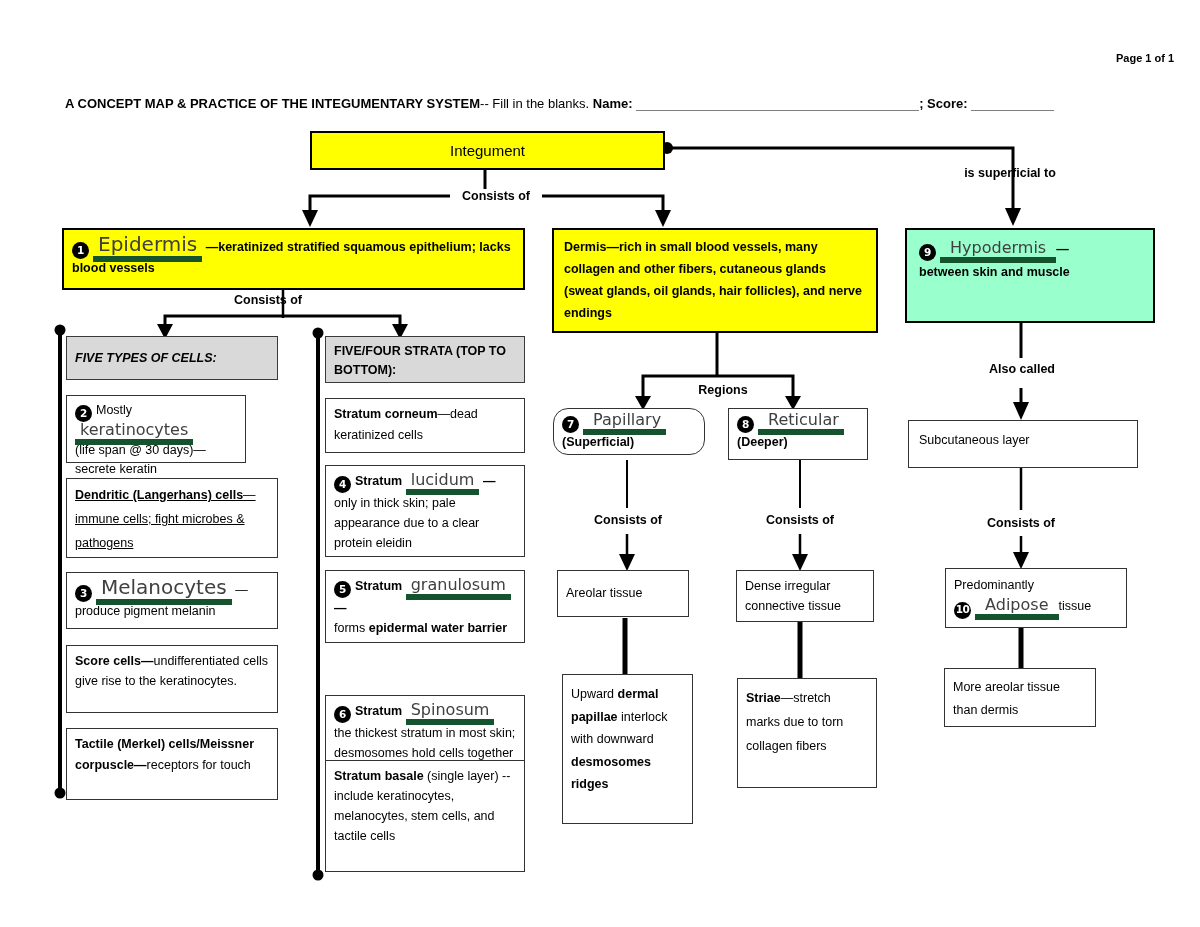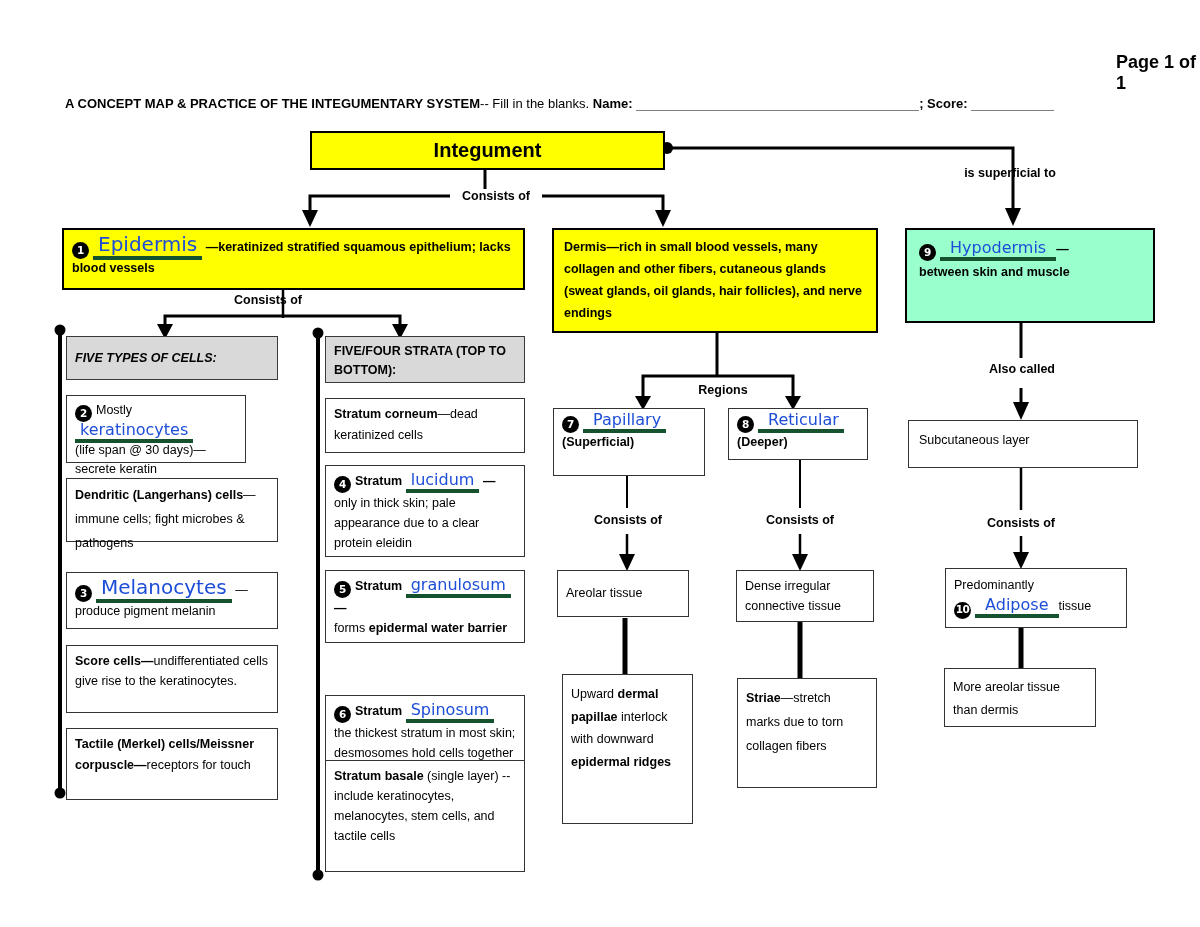--- a/index.html
+++ b/index.html
@@ -8,37 +8,37 @@
   
   #wires{position:absolute;left:0;top:0;width:1200px;height:927px;z-index:1;}
   
   .bx{position:absolute;background:#fff;border:1.6px solid #333;box-sizing:border-box;
       padding:5px 8px;font-size:12.5px;line-height:1.55;z-index:2;}
   .yellow{background:#FFFF00;border:2.2px solid #000;}
   .mint{background:#99FFCC;border:2.2px solid #000;}
   .gray{background:#D9D9D9;border:1.6px solid #3a3a3a;font-weight:700;}
   .lh16{line-height:1.6}.lh17{line-height:1.7}.lh175{line-height:1.75}.lh18{line-height:1.8}.lh19{line-height:1.9}
   #integument-box{display:flex;align-items:center;justify-content:center;
-      font-weight:700;font-size:20px;}
+      font-weight:400;font-size:15px;}
   
   .lbl{position:absolute;font-weight:700;font-size:12.5px;z-index:3;text-align:center;}
   .bgw{background:#fff;}
   
-  #page-number{position:absolute;left:1116px;top:52px;font-weight:700;font-size:18px;z-index:2;}
+  #page-number{position:absolute;left:1116px;top:52px;font-weight:700;font-size:11px;z-index:2;}
   #title-line{position:absolute;left:65px;top:96px;width:1080px;font-size:13px;z-index:2;white-space:nowrap;}
   #title-line .tb{font-weight:700;}
   .blank{display:inline-block;border-bottom:1.8px solid #7f7f7f;height:13px;vertical-align:bottom;}
   #name-blank{width:283px;}
   #score-blank{width:83px;}
   
   .seg-b{font-weight:700;}
   .seg-bu{font-weight:700;}
   .seg-r{font-weight:400;}
-  .seg-a,.seg-A{font-family:"DejaVu Sans",sans-serif;font-weight:400;color:#1d4ed8;
-      border-bottom:4px solid #14532d;padding:0 5px;line-height:1.05;font-size:16px;}
+  .seg-a,.seg-A{font-family:"DejaVu Sans",sans-serif;font-weight:400;color:#404040;
+      border-bottom:6px solid #14532d;padding:0 5px;line-height:1.05;font-size:16px;}
   .seg-A{font-size:20px;}
   .seg-n{display:inline-flex;align-items:center;justify-content:center;
       width:17px;height:17px;border-radius:50%;background:#000;color:#fff;
       font-weight:700;font-size:10.5px;margin-right:4px;vertical-align:-3px;
       font-family:"DejaVu Sans",sans-serif;letter-spacing:-0.5px;}
 </style>
 </head>
 <body>
 
 <div id="canvas">
@@ -117,36 +117,36 @@
   <div class="lbl" style="left:757px;top:513px;width:86px;">Consists of</div>
   <div class="lbl" style="left:982px;top:362px;width:80px;">Also called</div>
   <div class="lbl" style="left:978px;top:516px;width:86px;">Consists of</div>
 
   <div class="bx yellow" style="left:62px;top:228px;width:463px;height:62px;padding-top:4px;"><span class="seg-n">1</span><span class="seg-A">Epidermis</span><span class="seg-b"> —keratinized stratified squamous epithelium; lacks blood vessels</span></div>
   <div class="bx yellow lh175" style="left:552px;top:228px;width:326px;height:105px;padding:7px 10px;"><span class="seg-bu">Dermis</span><span class="seg-b">—rich in small blood vessels, many collagen and other fibers, cutaneous glands (sweat glands, oil glands, hair follicles), and nerve endings</span></div>
   <div class="bx mint" style="left:905px;top:228px;width:250px;height:95px;padding:8px 12px;line-height:1.8;"><span class="seg-n">9</span><span class="seg-a"> Hypodermis </span><span class="seg-b"> —</span><br><span class="seg-b">between skin and muscle</span></div>
 
   <div class="bx gray" style="left:66px;top:336px;width:212px;height:44px;padding-top:12px;font-style:italic;">FIVE TYPES OF CELLS:</div>
   <div class="bx" style="left:66px;top:395px;width:180px;height:68px;"><span class="seg-n">2</span><span class="seg-r">Mostly </span><span class="seg-a">keratinocytes</span><br><span class="seg-r">(life span @ 30 days)— secrete keratin</span></div>
-  <div class="bx lh19" style="left:66px;top:478px;width:212px;height:64px;"><span class="seg-b">Dendritic (Langerhans) cells</span><span class="seg-r">—immune cells; fight microbes &amp; pathogens</span></div>
+  <div class="bx lh19" style="left:66px;top:478px;width:212px;height:80px;text-decoration:underline;"><span class="seg-b">Dendritic (Langerhans) cells</span><span class="seg-r">—immune cells; fight microbes &amp; pathogens</span></div>
   <div class="bx" style="left:66px;top:572px;width:212px;height:57px;padding-top:4px;"><span class="seg-n">3</span><span class="seg-A">Melanocytes</span><span class="seg-r"> —</span><br><span class="seg-r">produce pigment melanin</span></div>
   <div class="bx lh16" style="left:66px;top:645px;width:212px;height:68px;"><span class="seg-b">Score cells—</span><span class="seg-r">undifferentiated cells give rise to the keratinocytes.</span></div>
   <div class="bx lh17" style="left:66px;top:728px;width:212px;height:72px;"><span class="seg-b">Tactile (Merkel) cells/Meissner corpuscle—</span><span class="seg-r">receptors for touch</span></div>
 
   <div class="bx gray" style="left:325px;top:336px;width:200px;height:47px;">FIVE/FOUR STRATA (TOP TO BOTTOM):</div>
   <div class="bx lh17" style="left:325px;top:398px;width:200px;height:55px;"><span class="seg-b">Stratum corneum</span><span class="seg-r">—dead keratinized cells</span></div>
   <div class="bx lh16" style="left:325px;top:465px;width:200px;height:92px;"><span class="seg-n">4</span><span class="seg-b">Stratum </span><span class="seg-a">lucidum</span><span class="seg-b"> —</span><br><span class="seg-r">only in thick skin; pale appearance due to a clear protein eleidin</span></div>
   <div class="bx lh16" style="left:325px;top:570px;width:200px;height:73px;"><span class="seg-n">5</span><span class="seg-b">Stratum </span><span class="seg-a">granulosum</span><span class="seg-b">—</span><br><span class="seg-r">forms </span><span class="seg-b">epidermal water barrier</span></div>
   <div class="bx lh16" style="left:325px;top:655px;width:200px;height:93px;margin-top:40px;"><span class="seg-n">6</span><span class="seg-b">Stratum </span><span class="seg-a">Spinosum</span><br><span class="seg-r">the thickest stratum in most skin; desmosomes hold cells together</span></div>
   <div class="bx lh16" style="left:325px;top:760px;width:200px;height:112px;"><span class="seg-b">Stratum basale</span><span class="seg-r"> (single layer) -- include keratinocytes, melanocytes, stem cells, and tactile cells</span></div>
 
-  <div class="bx" style="left:553px;top:408px;width:152px;height:68px;padding-top:3px;"><span class="seg-n">7</span><span class="seg-a"> Papillary </span><br><span class="seg-b">(Superficial)</span></div>
+  <div class="bx" style="left:553px;top:408px;width:152px;height:47px;padding-top:3px;border-radius:15px;"><span class="seg-n">7</span><span class="seg-a"> Papillary </span><br><span class="seg-b">(Superficial)</span></div>
   <div class="bx" style="left:728px;top:408px;width:140px;height:52px;padding-top:3px;"><span class="seg-n">8</span><span class="seg-a"> Reticular </span><br><span class="seg-b">(Deeper)</span></div>
   <div class="bx" style="left:557px;top:570px;width:132px;height:47px;display:flex;align-items:center;">Areolar tissue</div>
   <div class="bx lh16" style="left:736px;top:570px;width:138px;height:52px;">Dense irregular connective tissue</div>
-  <div class="bx lh18" style="left:562px;top:674px;width:131px;height:150px;padding-top:8px;"><span class="seg-r">Upward </span><span class="seg-b">dermal papillae</span><span class="seg-r"> interlock with downward </span><span class="seg-b">epidermal ridges</span></div>
+  <div class="bx lh18" style="left:562px;top:674px;width:131px;height:150px;padding-top:8px;"><span class="seg-r">Upward </span><span class="seg-b">dermal papillae</span><span class="seg-r"> interlock with downward </span><span class="seg-b">desmosomes ridges</span></div>
   <div class="bx lh19" style="left:737px;top:678px;width:140px;height:110px;padding-top:8px;"><span class="seg-b">Striae</span><span class="seg-r">—stretch marks due to torn collagen fibers</span></div>
 
   <div class="bx" style="left:908px;top:420px;width:230px;height:48px;padding-top:10px;padding-left:10px;">Subcutaneous layer</div>
   <div class="bx lh17" style="left:945px;top:568px;width:182px;height:60px;padding-top:6px;"><span class="seg-r">Predominantly</span><br><span class="seg-n">10</span><span class="seg-a"> Adipose </span><span class="seg-r"> tissue</span></div>
   <div class="bx lh18" style="left:944px;top:668px;width:152px;height:59px;padding-top:7px;">More areolar tissue than dermis</div>
 
 </div>
 
 </body></html>

